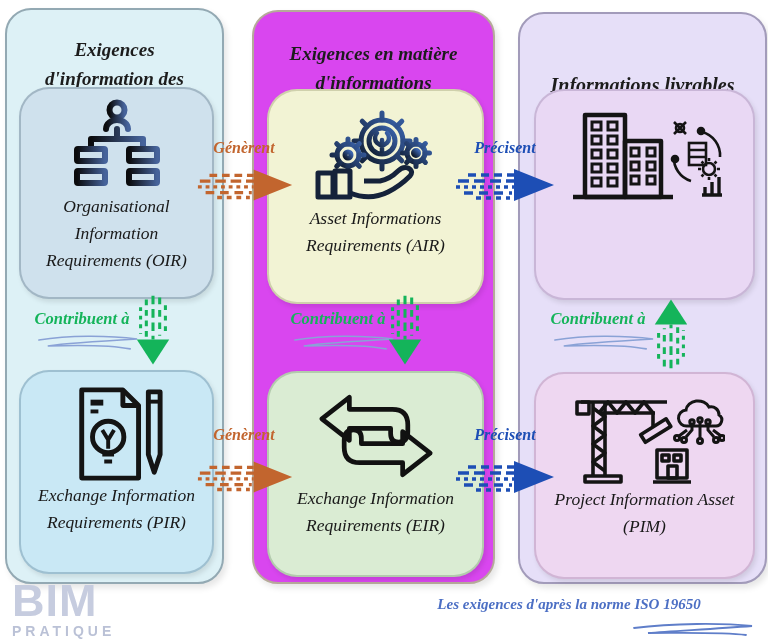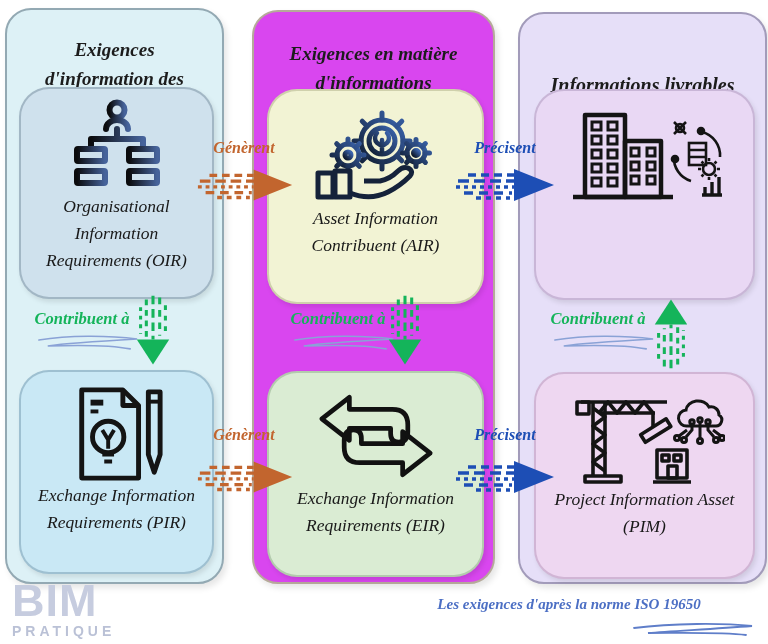--- a/index.html
+++ b/index.html
@@ -130,21 +130,21 @@
             <path d="M115 50 h4.5 M112.4 56.4 l3 3 M106 59 v4.5 M99.6 56.4 l-3 3 M97 50 h-4.5 M99.6 43.6 l-3 -3 M106 41 v-4.5 M112.4 43.6 l3 -3"></path>
             <circle cx="106" cy="50" r="2.5"></circle>
           </g>
           <g fill="none" stroke="#15223a" stroke-width="5" stroke-linejoin="round">
             <rect x="8" y="70" width="15" height="24"></rect>
             <rect x="25" y="68" width="15" height="26"></rect>
             <path d="M40 90 q20 8 38 -1 q12 -6 22 -16 q4 -5 -2 -8 q-5 -2 -10 3 q-8 8 -18 10 h-16"></path>
           </g>
         </svg>
       </div>
-      <p class="box-label">Asset Information Contribuent (AIR)</p>
+      <p class="box-label">Asset Informations Requirements (AIR)</p>
     </div>
     <div class="box box-eir">
       <div class="icon">
         <svg width="150" height="98" viewBox="0 0 150 114">
           <path d="M12 37 L44 12 L44 26 L94 26 Q112 26 112 44 L112 52 Q112 64 101 64 Q92 64 92 54 L92 48 L44 48 L44 62 Z" fill="none" stroke="#111" stroke-width="5.5" stroke-linejoin="round"></path>
           <path d="M12 37 L44 12 L44 26 L94 26 Q112 26 112 44 L112 52 Q112 64 101 64 Q92 64 92 54 L92 48 L44 48 L44 62 Z" fill="none" stroke="#111" stroke-width="5.5" stroke-linejoin="round" transform="rotate(180 75 57)"></path>
         </svg>
       </div>
       <p class="box-label">Exchange Information Requirements (EIR)</p>
     </div>

